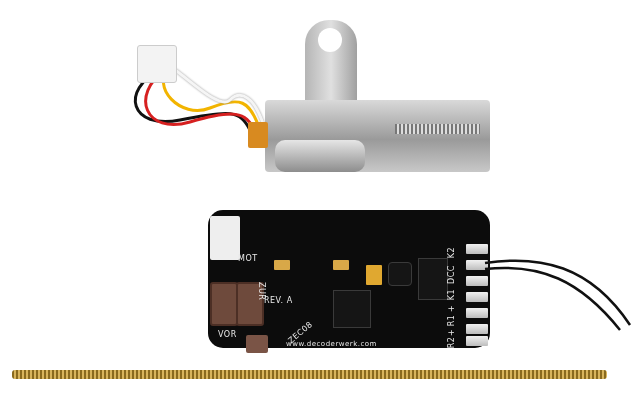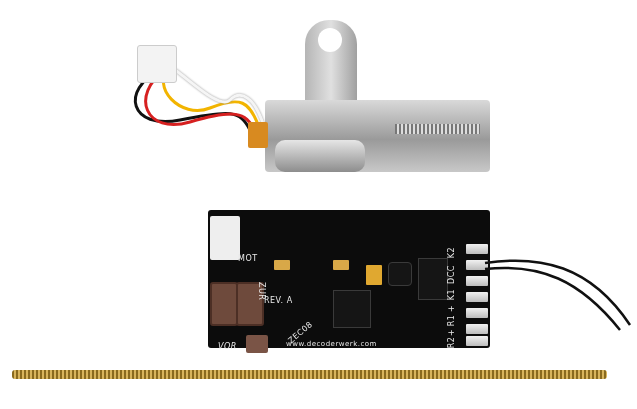--- a/index.html
+++ b/index.html
@@ -7,21 +7,21 @@
   .abs{position:absolute;}
   
   .motor-body{left:265px;top:100px;width:225px;height:72px;background:linear-gradient(#d9d9d9,#9a9a9a 55%,#c8c8c8);border-radius:4px;}
   .motor-can{left:275px;top:140px;width:90px;height:32px;background:linear-gradient(#e6e6e6,#8d8d8d);border-radius:10px;}
   .bracket{left:305px;top:20px;width:52px;height:90px;background:linear-gradient(90deg,#b5b5b5,#e0e0e0,#a0a0a0);border-radius:24px 24px 4px 4px;}
   .bracket-hole{left:318px;top:28px;width:24px;height:24px;border-radius:50%;background:#fff;}
   .screw{left:395px;top:124px;width:85px;height:10px;background:repeating-linear-gradient(90deg,#777 0 2px,#ddd 2px 4px);}
   .connector{left:137px;top:45px;width:38px;height:36px;background:#f3f3f3;border:1px solid #ccc;border-radius:3px;}
   .wires{left:120px;top:40px;}
   
-  .pcb{left:208px;top:210px;width:282px;height:138px;background:#0c0c0c;border-radius:3px;}
+  .pcb{left:208px;top:210px;width:282px;height:138px;background:#0c0c0c;border-radius:15px;}
   .pad{width:22px;height:10px;background:linear-gradient(#f1f1f1,#bdbdbd);border-radius:1px;}
   .btn{width:24px;height:40px;background:#6e4a3c;border-radius:3px;border:2px solid #4c2f25;}
   .chip{background:#151515;border:1px solid #3a3a3a;}
   .cap{background:#d8a848;border-radius:1px;}
   .silk{color:#e9e9e9;font-size:8px;letter-spacing:0.5px;white-space:nowrap;}
   .rod{left:12px;top:370px;width:595px;height:9px;background:repeating-linear-gradient(90deg,#8a6a1e 0 2px,#d8b45c 2px 4px);border-radius:3px;}
 </style>
 </head>
 <body>
 
@@ -41,21 +41,21 @@
   <div class="abs motor-can"></div>
   <div class="abs screw"></div>
   <div class="abs" style="left:248px;top:122px;width:20px;height:26px;background:#d88a20;border-radius:2px;"></div>
 
   <div class="abs pcb">
     <div class="abs" style="left:2px;top:6px;width:30px;height:44px;background:#eee;border-radius:2px;"></div>
     <span class="abs silk" style="left:30px;top:44px;">MOT</span>
 
     <div class="abs btn" style="left:2px;top:72px;"></div>
     <div class="abs btn" style="left:28px;top:72px;"></div>
-    <span class="abs silk" style="left:10px;top:132px;font-style:italic;">VOR</span>
+    <span class="abs silk" style="left:10px;top:120px;">VOR</span>
     <span class="abs silk" style="left:58px;top:72px;transform:rotate(90deg);transform-origin:left top;">ZUR</span>
     <span class="abs silk" style="left:56px;top:86px;">REV. A</span>
     <span class="abs silk" style="left:78px;top:118px;transform:rotate(-40deg);">ZEC08</span>
     <span class="abs silk" style="left:78px;top:130px;font-size:7px;">www.decoderwerk.com</span>
 
     <div class="abs" style="left:38px;top:125px;width:22px;height:18px;background:#7a5446;border-radius:2px;"></div>
     <div class="abs chip" style="left:125px;top:80px;width:36px;height:36px;"></div>
     <div class="abs cap" style="left:158px;top:55px;width:16px;height:20px;background:#e0a830;"></div>
     <div class="abs chip" style="left:180px;top:52px;width:22px;height:22px;border-radius:4px;"></div>
     <div class="abs cap" style="left:66px;top:50px;width:16px;height:10px;"></div>

